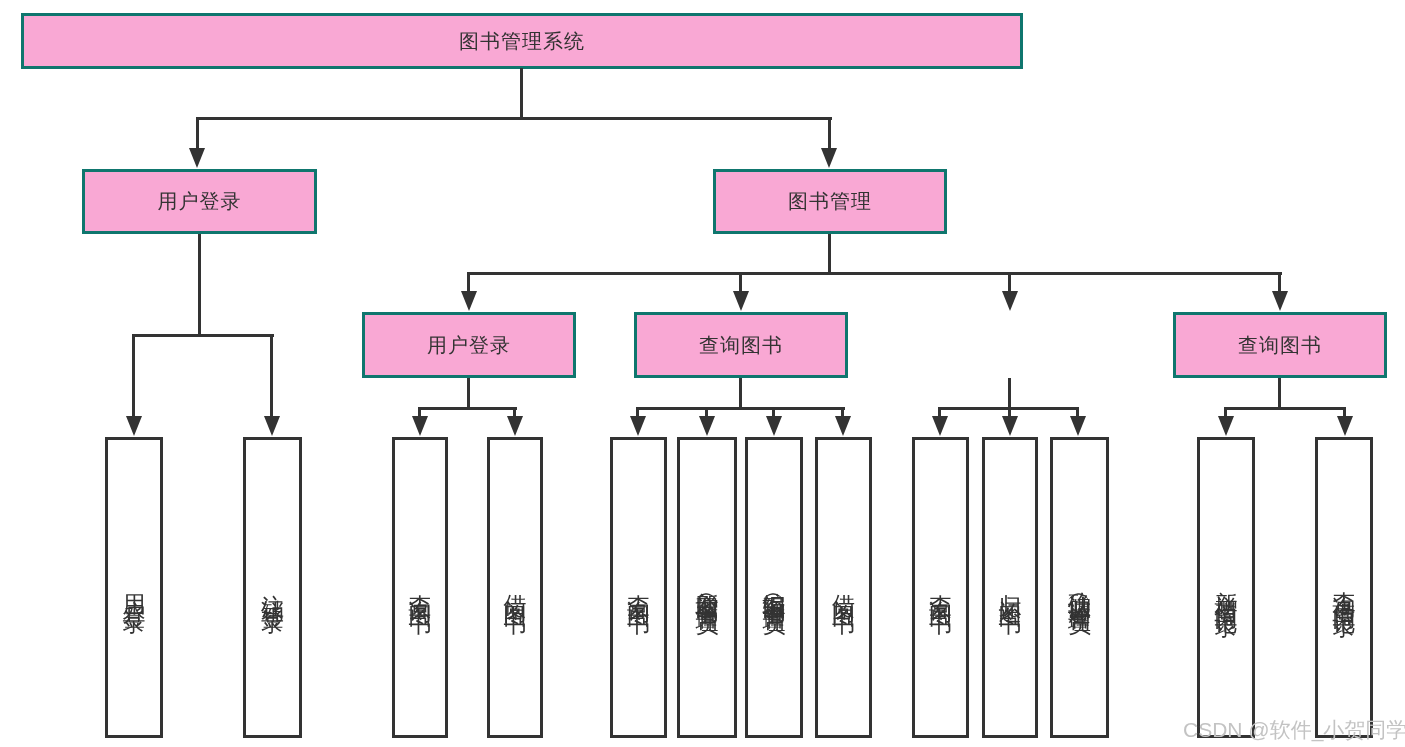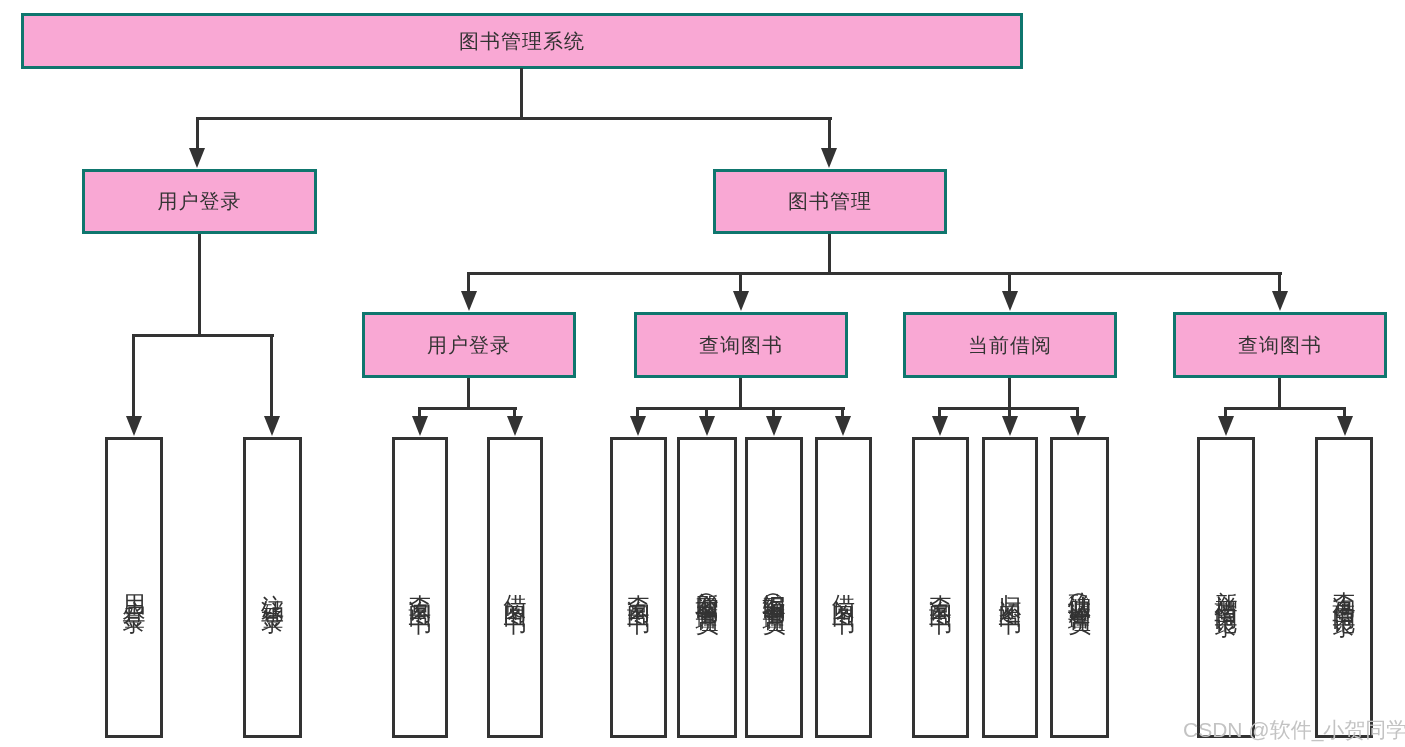--- a/index.html
+++ b/index.html
@@ -72,23 +72,20 @@
   <div class="arr" style="left:461px;top:291px;"></div>
   <div class="arr" style="left:733px;top:291px;"></div>
   <div class="arr" style="left:1002px;top:291px;"></div>
   <div class="arr" style="left:1272px;top:291px;"></div>
 
   <div class="box" style="left:362px;top:312px;width:214px;height:66px;">
     <span>用户登录</span>
   </div>
   <div class="box" style="left:634px;top:312px;width:214px;height:66px;">
     <span>查询图书</span>
-  </div>
-  <div class="box" style="left:903px;top:312px;width:214px;height:66px;">
-    <span>当前借阅</span>
   </div>
   <div class="box" style="left:1173px;top:312px;width:214px;height:66px;">
     <span>查询图书</span>
   </div>
 
   <div class="line" style="left:467px;top:378px;width:3px;height:31px;"></div>
   <div class="line" style="left:418px;top:407px;width:99px;height:3px;"></div>
   <div class="line" style="left:418px;top:408px;width:3px;height:9px;"></div>
   <div class="line" style="left:513px;top:408px;width:3px;height:9px;"></div>
   <div class="arr" style="left:412px;top:416px;"></div>

